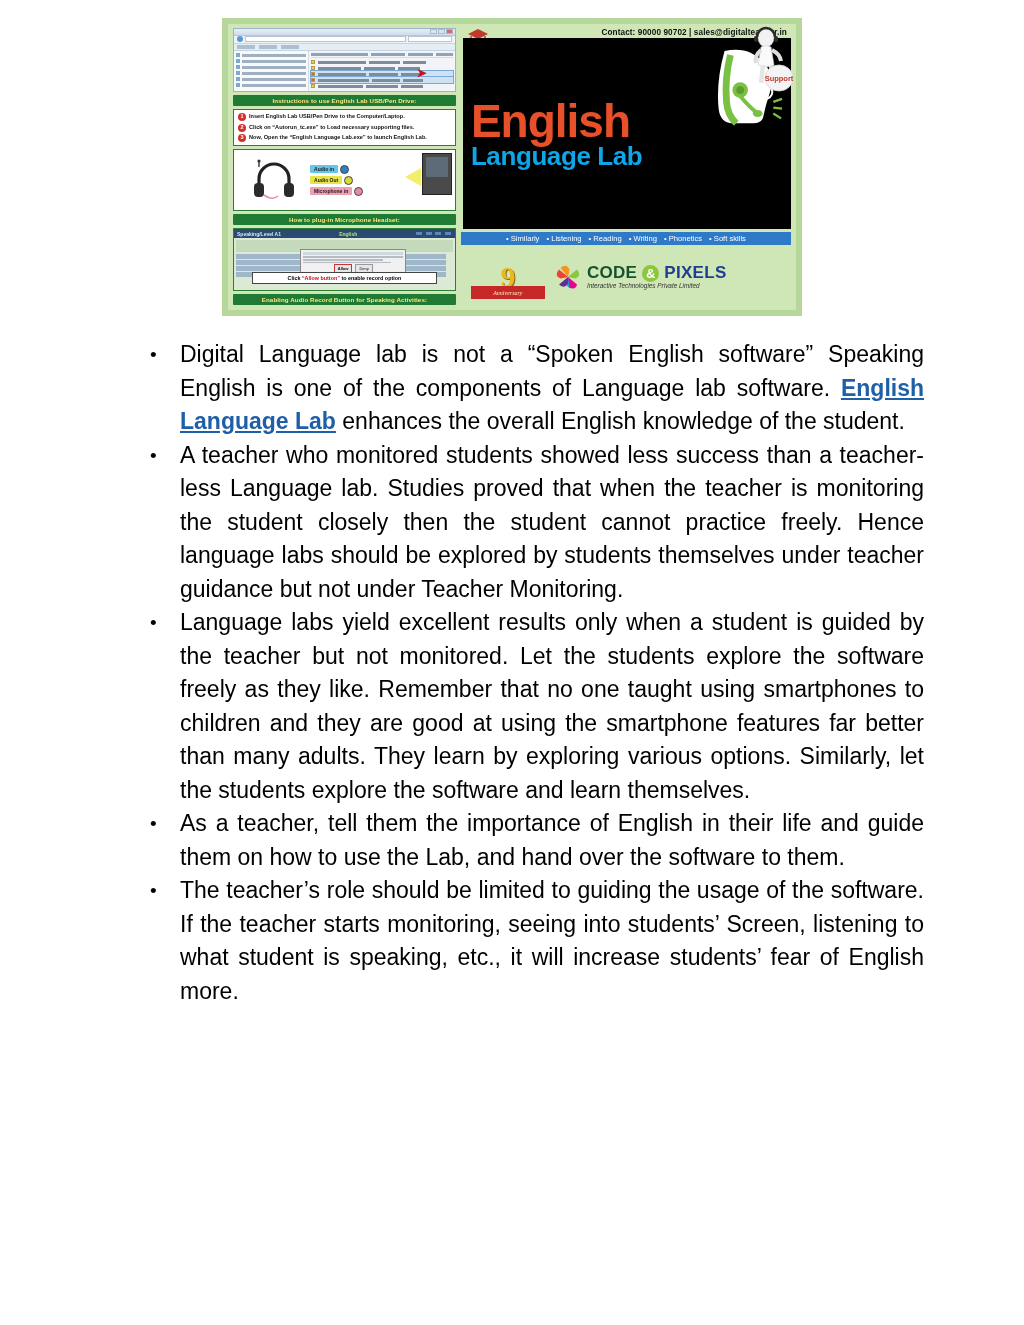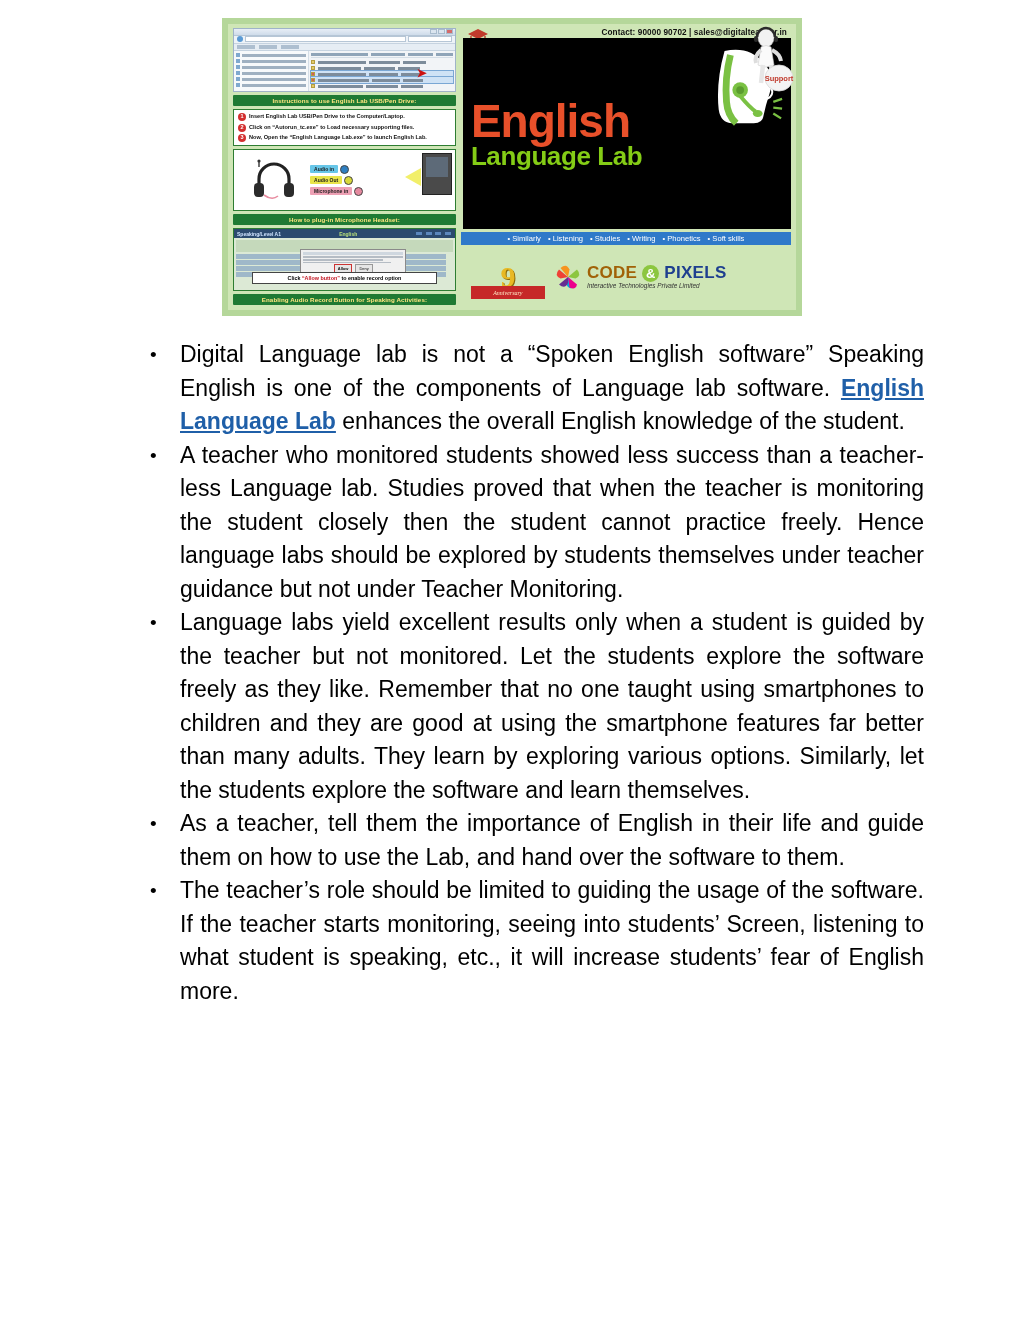--- a/index.html
+++ b/index.html
@@ -165,38 +165,38 @@
   }
   .dt-logo .dt-d { color:#1c63b8; }
   .dt-logo .dt-t { color:#9e2a1e; }
   .dt-logo .dt-in { font-size:11px; color:#444; }
   .eng-block {
     background:#000; margin:0 2px; flex:1;
     position:relative; display:flex; flex-direction:column; justify-content:center;
     padding:2px 0 0 8px; overflow:hidden;
   }
   .eng-word { font-size:46px; font-weight:bold; color:#e8502a; line-height:.92; letter-spacing:-1px; }
-  .lang-word { font-size:26px; font-weight:bold; color:#84cc16; line-height:1; letter-spacing:-.4px; }
+  .lang-word { font-size:26px; font-weight:bold; color:#0ea5e9; line-height:1; letter-spacing:-.4px; }
   .skills-bar {
     background:#2f79c9; color:#fff; font-size:7.6px;
     padding:2px 4px; margin:3px 2px 0 0; display:flex; gap:7px; justify-content:center; white-space:nowrap;
   }
   .head-face { position:absolute; right:6px; top:6px; width:78px; height:100px; }
   .logos-row { display:flex; align-items:center; gap:6px; padding:4px 4px 2px 8px; background:#cfe6b6; height:62px; }
   .anniv { position:relative; width:78px; height:52px; display:flex; align-items:center; justify-content:center;}
   .anniv-9 { font-size:30px; font-weight:bold; color:#e8b923; line-height:1; text-shadow:1px 1px 0 #8a6a0a; font-family:"Liberation Serif", serif;}
   .anniv-ribbon {
     position:absolute; bottom:4px; left:2px; right:2px; height:13px; background:#c62828;
     display:flex; align-items:center; justify-content:center;
     font-size:6px; color:#ffe9c7; font-style:italic; font-family:"Liberation Serif", serif;
   }
   .cp-logo { display:flex; align-items:center; gap:4px; }
   .cp-text { display:flex; flex-direction:column; line-height:1; }
   .cp-main { font-size:17px; font-weight:bold; letter-spacing:.3px; }
-  .cp-code { color:#a16207; }
+  .cp-code { color:#14532d; }
   .cp-amp { display:inline-flex; align-items:center; justify-content:center; width:17px;height:17px;border-radius:50%;background:#8cc63f;color:#fff;font-size:13px; vertical-align:middle;}
   .cp-pix { color:#1e3f8f; }
   .cp-sub { font-size:6.4px; color:#333; font-style:italic; margin-top:1px; }
   .pinwheel { width:30px; height:30px; position:relative; }
 
   
   .content { padding: 0 100px 0 118px; margin-top: 22px; }
   .intro { font-size: 17.2px; line-height: 32px; text-align: justify; }
   ul.bullets { margin: 12px 0 0 0; padding-left: 30px; list-style: none; }
   ul.bullets > li {
@@ -442,21 +442,21 @@
             <circle cx="34" cy="46" r="4" fill="#5a9c2e"></circle>
             <path d="M34 52 q10 12 16 16" stroke="#7ac143" stroke-width="4" fill="none"></path>
             <ellipse cx="52" cy="70" rx="5" ry="3.6" fill="#7ac143"></ellipse>
             <path d="M68 58 l9 -3 M68 64 l9 1 M68 70 l8 5" stroke="#7ac143" stroke-width="2.4" fill="none"></path>
           </svg>
         </div>
 
         <div class="skills-bar">
           <span>• Similarly</span>
           <span>• Listening</span>
-          <span>• Studies</span>
+          <span>• Reading</span>
           <span>• Writing</span>
           <span>• Phonetics</span>
           <span>• Soft skills</span>
         </div>
 
         <div class="logos-row">
           <div class="anniv">
             <span class="anniv-9">9</span>
             <span class="anniv-ribbon">Anniversary</span>
           </div>

